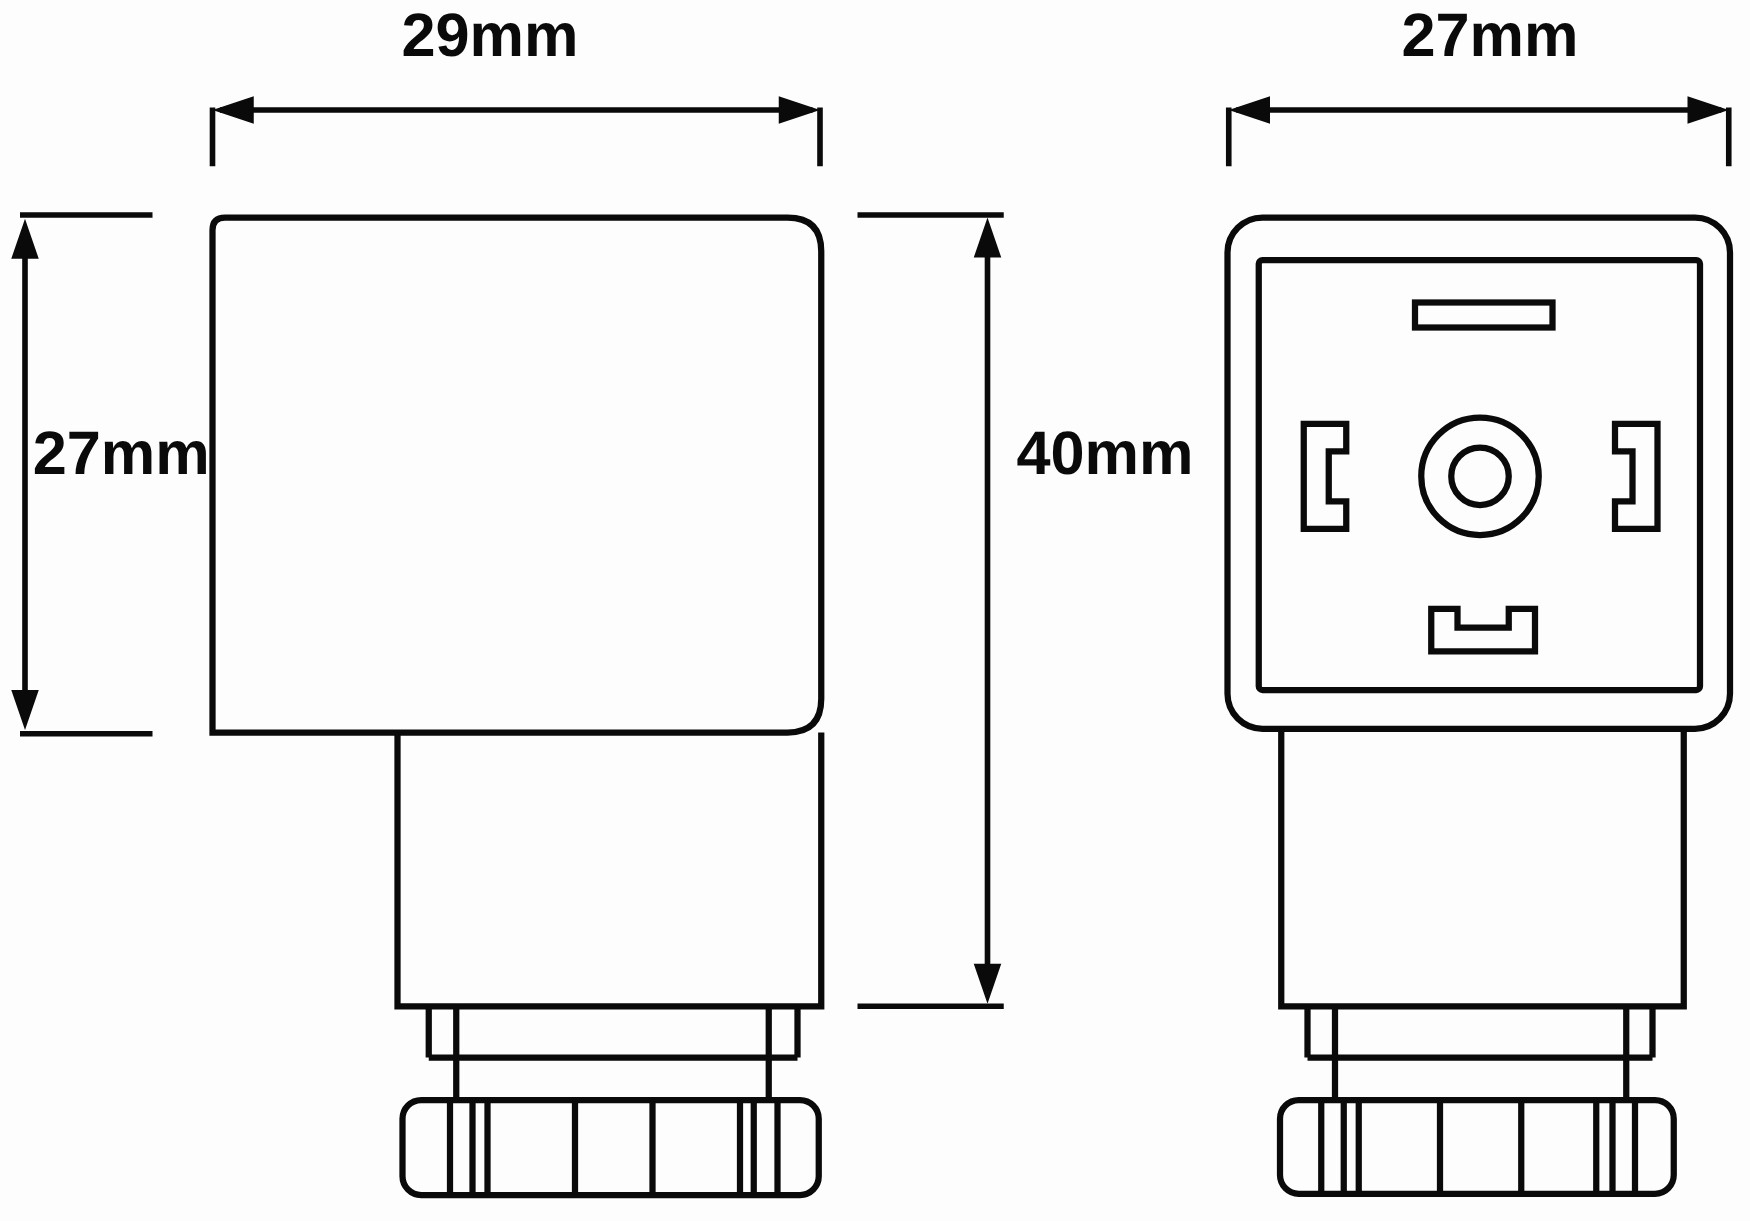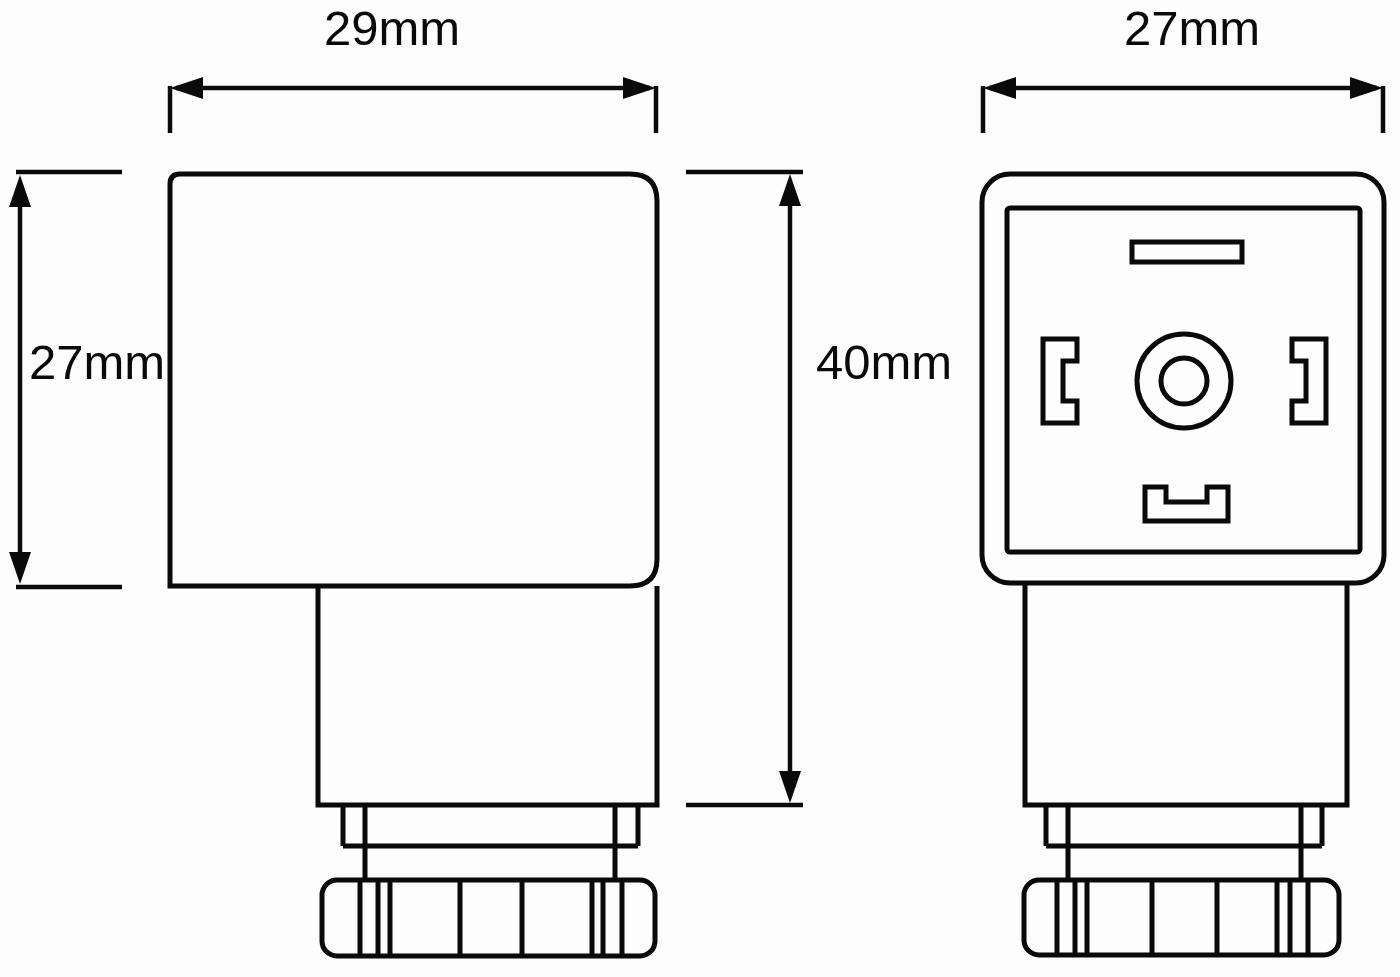--- a/index.html
+++ b/index.html
@@ -6,20 +6,21 @@
     margin: 0;
     padding: 0;
     background: #ffffff;
   }
   .canvas {
     position: relative;
     width: 1400px;
     height: 977px;
     overflow: hidden;
     font-family: "Liberation Sans", sans-serif;
+    font-weight: bold;
   }
   svg { display: block; }
   .outline {
     fill: none;
     stroke: #0a0a0a;
     stroke-width: 5;
     stroke-linejoin: miter;
     stroke-linecap: butt;
   }
   .outline-thin {

